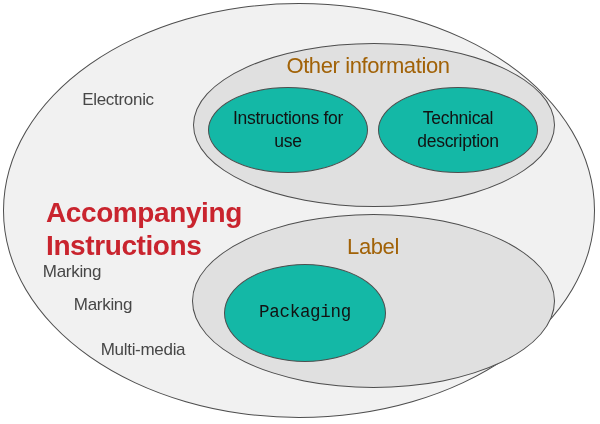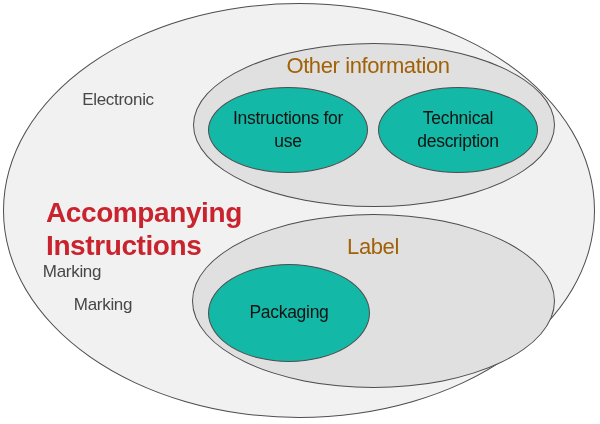--- a/index.html
+++ b/index.html
@@ -47,21 +47,21 @@
     font-size: 17.5px;
     font-weight: 500;
     line-height: 1.32;
     letter-spacing: -0.3px;
   }
   .item-ellipse .item-text {
     max-width: 118px;
   }
   .item-instructions { left: 208px; top: 87px;  width: 160px; height: 86px; }
   .item-technical    { left: 378px; top: 87px;  width: 160px; height: 86px; }
-  .item-packaging    { left: 208px; top: 264px; width: 162px; height: 98px; }
+  .item-packaging    { left: 224px; top: 264px; width: 162px; height: 98px; font-family: Liberation Mono, monospace; }
   .item-marking      { left: 377px; top: 264px; width: 160px; height: 98px; }
 
   .outer-label {
     position: absolute;
     transform: translate(-50%, -50%);
     color: #474747;
     font-size: 17px;
     font-weight: 500;
     letter-spacing: -0.3px;
     white-space: nowrap;
@@ -119,14 +119,15 @@
   <div class="group-title title-label">Label</div>
 
   <div class="main-title">
     <div>Accompanying</div>
     <div>Instructions</div>
   </div>
 
   <div class="outer-label label-electronic">Electronic</div>
   <div class="outer-label label-tactile">Marking</div>
   <div class="outer-label label-printed">Marking</div>
+  <div class="outer-label label-multimedia">Multi-media</div>
 
 </div>
 
 </body></html>

